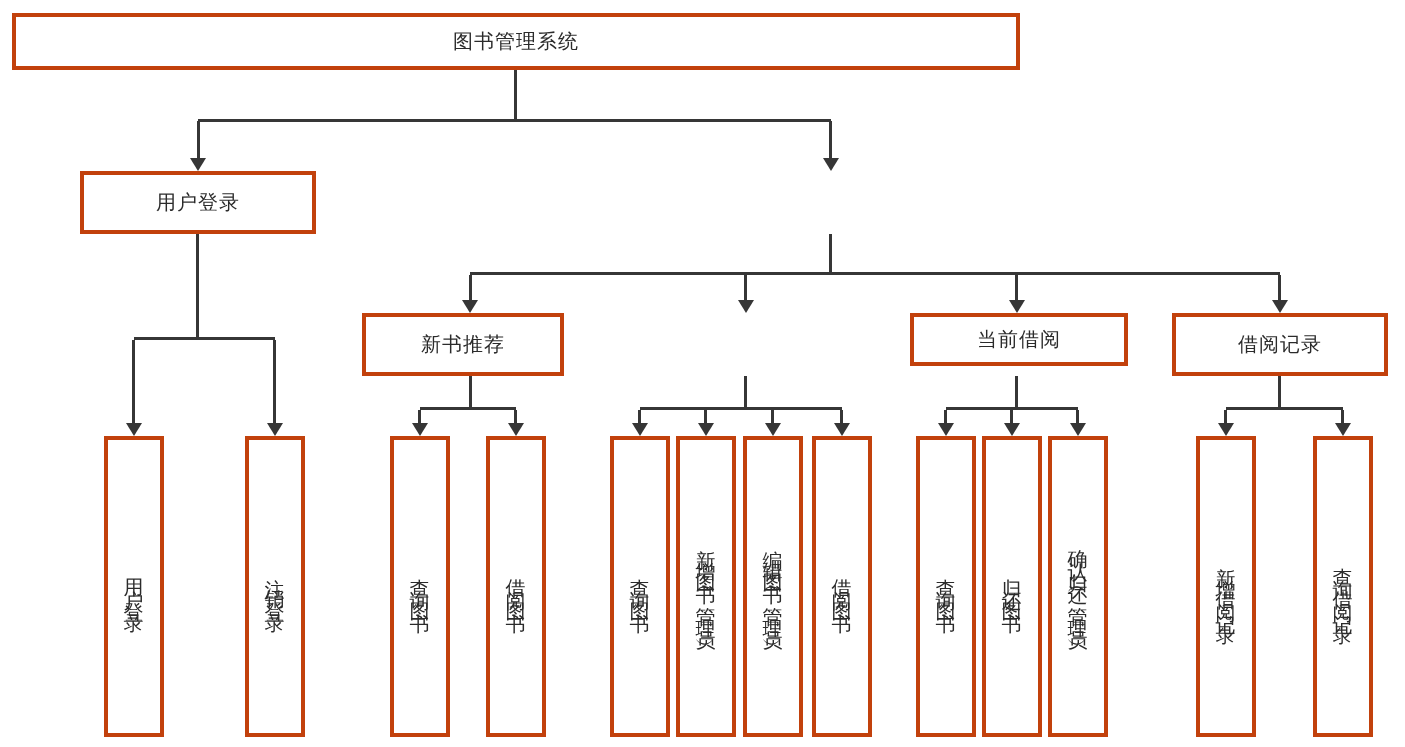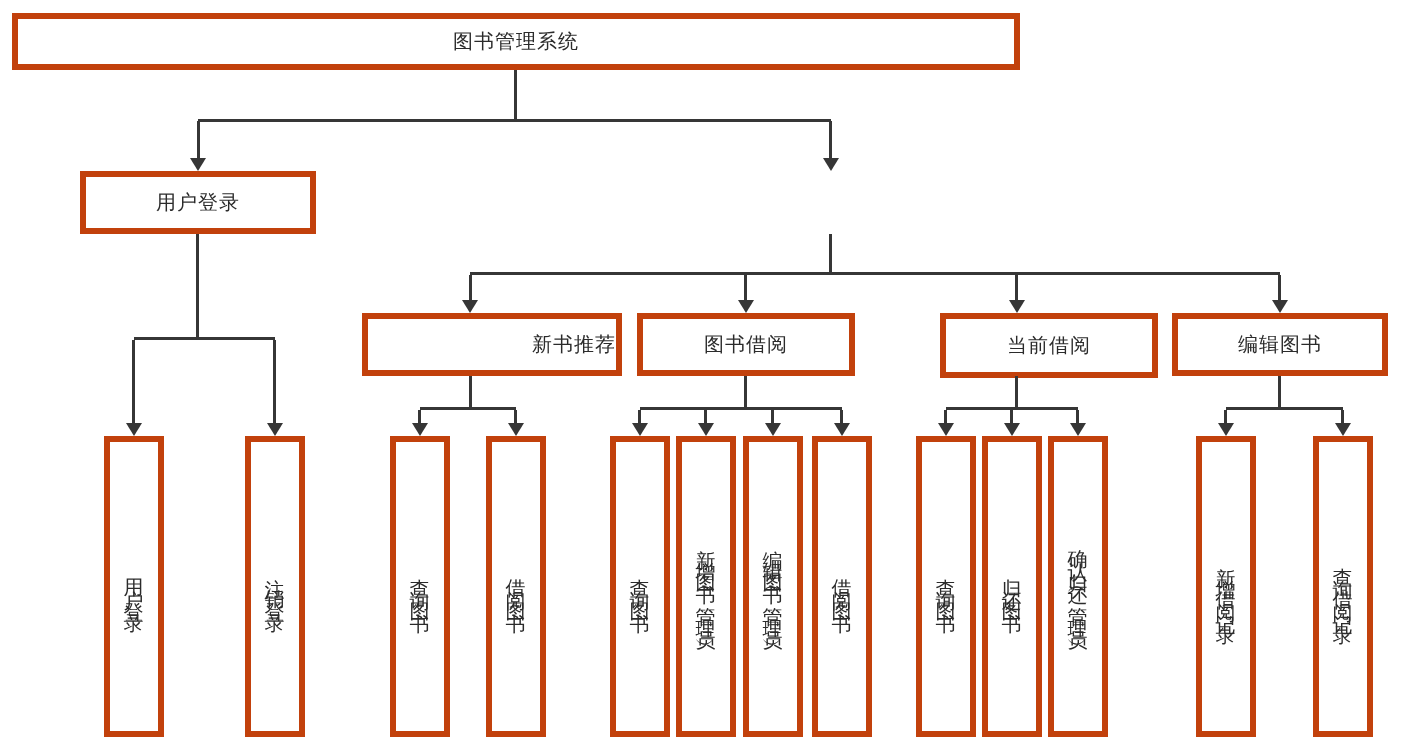--- a/index.html
+++ b/index.html
@@ -6,21 +6,21 @@
   #canvas{
     position:relative;
     width:1405px;height:747px;
     background:#ffffff;
     overflow:hidden;
     font-family:"Liberation Sans","DejaVu Sans",sans-serif;
   }
   .box{
     position:absolute;
     box-sizing:border-box;
-    border:6px solid #c2410c;
+    border:4px solid #c2410c;
     background:#ffffff;
     display:flex;
     align-items:center;
     justify-content:center;
     color:#2b2b2b;
   }
   .hlabel{
     font-size:20px;
     letter-spacing:1px;
     white-space:nowrap;
@@ -82,31 +82,28 @@
   <div class="ln" style="left:470px;top:272px;width:810px;height:3px;"></div>
   <div class="ln" style="left:469px;top:275px;width:3px;height:25px;"></div>
   <div class="ah" style="left:462px;top:300px;"></div>
   <div class="ln" style="left:744px;top:275px;width:3px;height:25px;"></div>
   <div class="ah" style="left:738px;top:300px;"></div>
   <div class="ln" style="left:1015px;top:275px;width:3px;height:25px;"></div>
   <div class="ah" style="left:1009px;top:300px;"></div>
   <div class="ln" style="left:1278px;top:275px;width:3px;height:25px;"></div>
   <div class="ah" style="left:1272px;top:300px;"></div>
 
-  <div class="box" style="left:362px;top:313px;width:260px;height:63px;justify-content:flex-end;">
+  <div class="box" style="left:362px;top:313px;width:202px;height:63px;">
     <span class="hlabel">新书推荐</span>
   </div>
-  <div class="box" style="left:637px;top:313px;width:218px;height:63px;">
-    <span class="hlabel">图书借阅</span>
-  </div>
-  <div class="box" style="left:940px;top:313px;width:218px;height:65px;">
+  <div class="box" style="left:910px;top:313px;width:218px;height:53px;">
     <span class="hlabel">当前借阅</span>
   </div>
   <div class="box" style="left:1172px;top:313px;width:216px;height:63px;">
-    <span class="hlabel">编辑图书</span>
+    <span class="hlabel">借阅记录</span>
   </div>
 
   <div class="ln" style="left:469px;top:376px;width:3px;height:31px;"></div>
   <div class="ln" style="left:420px;top:407px;width:96px;height:3px;"></div>
   <div class="ln" style="left:418px;top:410px;width:3px;height:13px;"></div>
   <div class="ah" style="left:412px;top:423px;"></div>
   <div class="ln" style="left:514px;top:410px;width:3px;height:13px;"></div>
   <div class="ah" style="left:508px;top:423px;"></div>
 
   <div class="ln" style="left:744px;top:376px;width:3px;height:31px;"></div>

